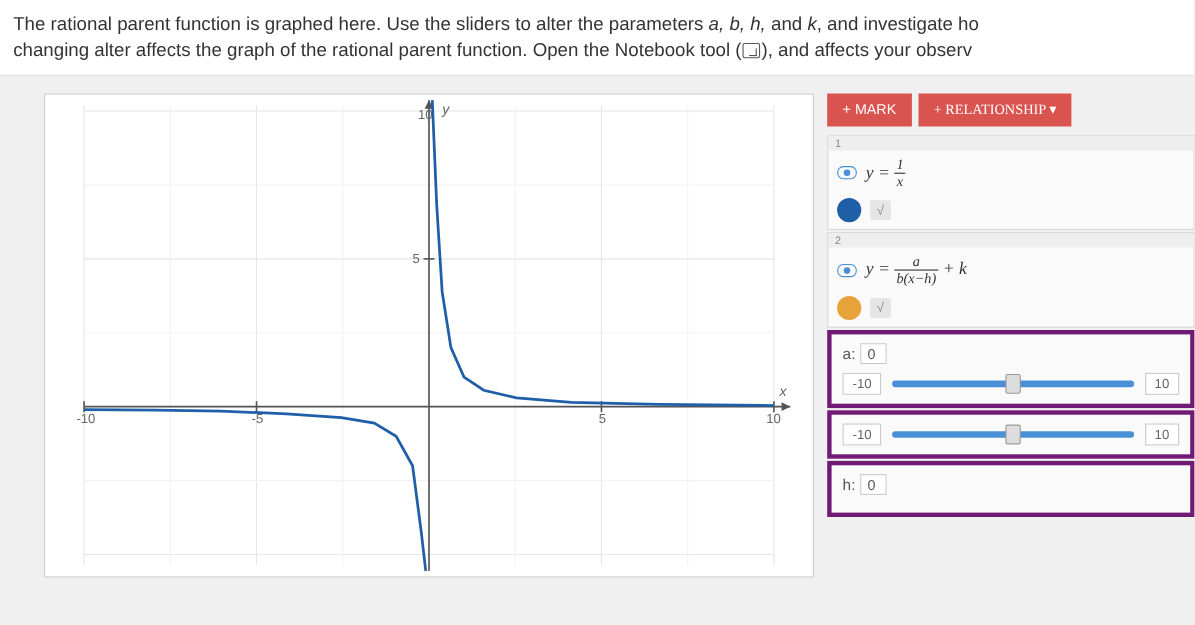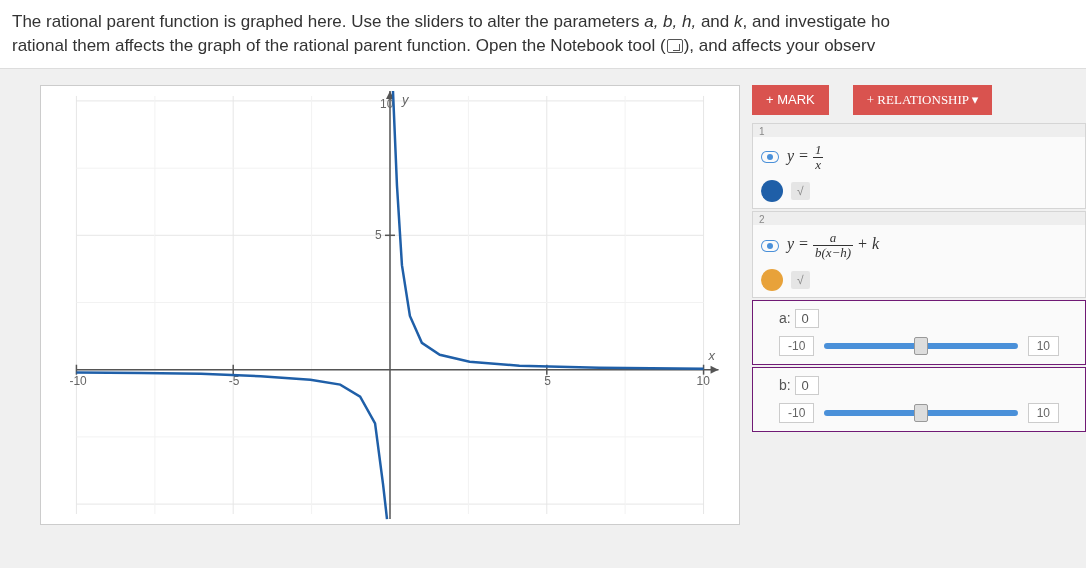--- a/index.html
+++ b/index.html
@@ -51,21 +51,21 @@
     overflow: hidden;
   }
   .graph-svg { width: 100%; height: 100%; display: block; }
   .side-panel {
     flex: 1;
     padding-left: 12px;
     position: relative;
   }
   .buttons-row {
     display: flex;
-    gap: 24px;
+    gap: 6px;
     margin-bottom: 8px;
   }
   .btn {
     background: #d9534f;
     color: #fff;
     border: none;
     padding: 7px 14px;
     font-size: 13px;
     cursor: pointer;
     font-weight: 500;
@@ -132,22 +132,22 @@
   .swatch.blue { background: #1f5fa8; }
   .swatch.orange { background: #e8a23a; }
   .expand-icn {
     font-size: 12px;
     color: #888;
     background: #e5e5e5;
     padding: 2px 6px;
     border-radius: 2px;
   }
   .slider-block {
-    border: 1px solid #701a75;
-    padding: 8px 26px;
+    border: 4px solid #701a75;
+    padding: 8px 10px;
     background: #fafafa;
     margin-bottom: 2px;
   }
   .slider-label {
     font-size: 14px;
     color: #555;
     margin-bottom: 8px;
   }
   .slider-label .val {
     display: inline-block;
@@ -188,21 +188,21 @@
     border: 1px solid #999;
     border-radius: 2px;
     transform: translate(-50%, -50%);
   }
 </style>
 </head>
 <body>
 
 <div class="instructions">
   <span>The rational parent function is graphed here. Use the sliders to alter the parameters </span><span class="italic">a, b, h,</span><span> and </span><span class="italic">k</span><span>, and investigate ho</span><br>
-  <span>rational them affects the graph of the rational parent function. Open the Notebook tool (</span><span class="notebook-icon"></span><span>), and affects your observ</span>
+  <span>changing alter affects the graph of the rational parent function. Open the Notebook tool (</span><span class="notebook-icon"></span><span>), and affects your observ</span>
 </div>
 
 <div class="main">
   <div class="graph-panel">
     <svg class="graph-svg" viewBox="0 0 700 440">
 
       <g stroke="#e6e6e6" stroke-width="1">
         <line x1="35" y1="10" x2="35" y2="430"></line>
         <line x1="192.5" y1="10" x2="192.5" y2="430"></line>
         <line x1="350" y1="10" x2="350" y2="430"></line>
@@ -296,28 +296,30 @@
       <div class="slider-row">
         <span class="minmax">-10</span>
         <div class="slider-track">
             <div class="slider-thumb"></div>
           </div>
         <span class="minmax">10</span>
       </div>
     </div>
 
     <div class="slider-block">
-      <div class="slider-label">
-        <span>b:</span>
-        <span class="val">0</span>
-      </div>
       <div class="slider-row">
         <span class="minmax">-10</span>
         <div class="slider-track">
             <div class="slider-thumb"></div>
           </div>
         <span class="minmax">10</span>
       </div>
     </div>
 
+    <div class="slider-block">
+      <div class="slider-label">
+        <span>h:</span>
+        <span class="val">0</span>
+      </div>
+    </div>
 
   </div>
 </div>
 
 </body></html>

